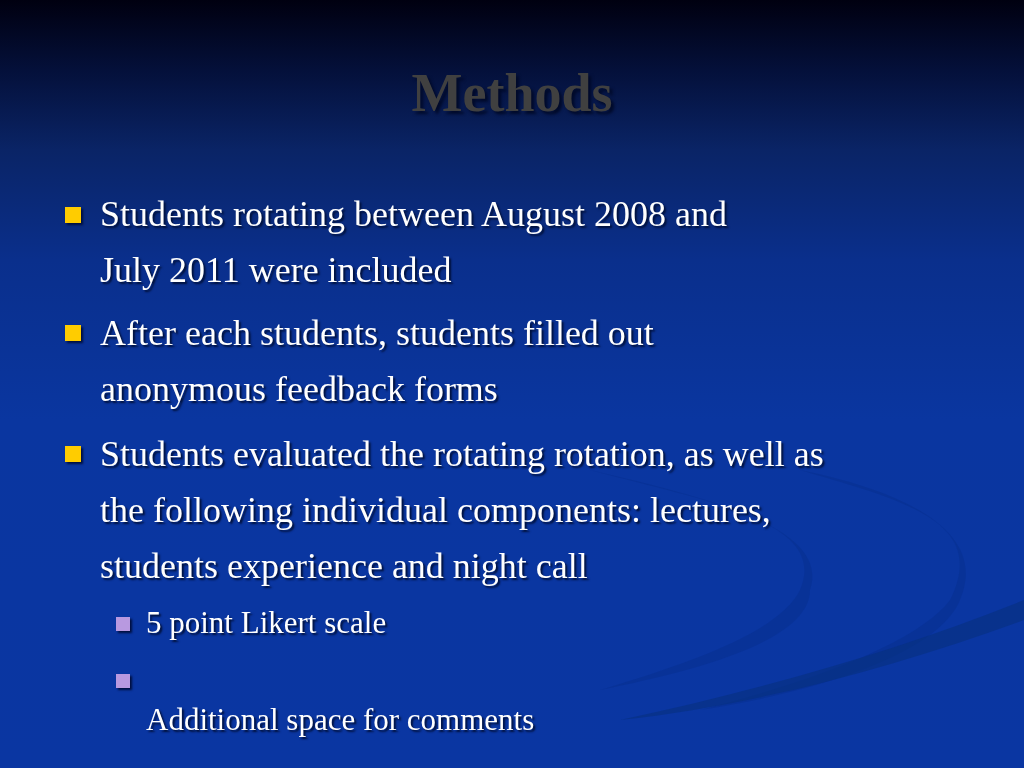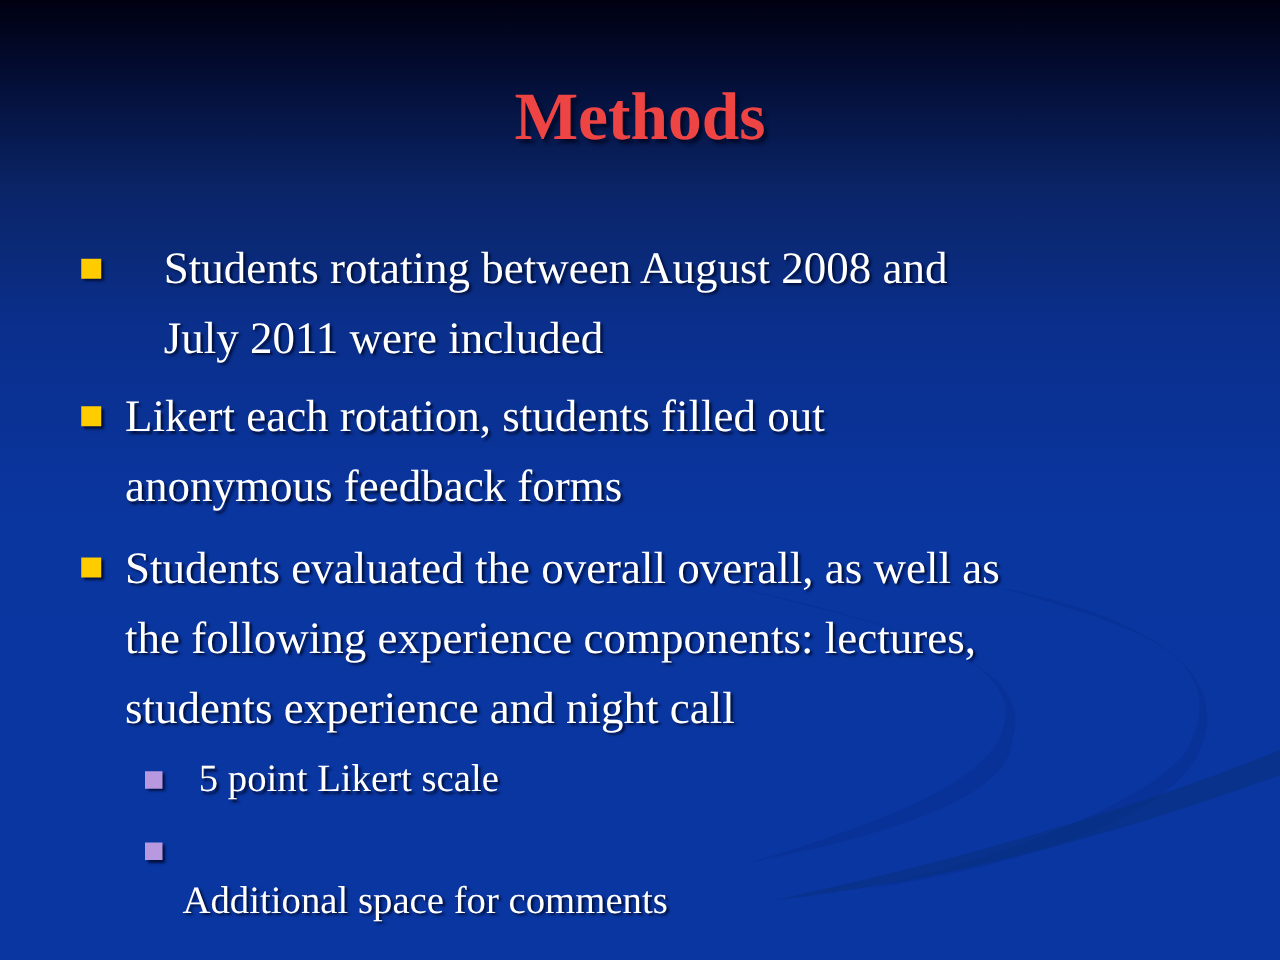--- a/index.html
+++ b/index.html
@@ -4,21 +4,21 @@
 <style>
   html, body { margin:0; padding:0; }
   body {
     width:1024px; height:768px; overflow:hidden; position:relative;
     background: linear-gradient(to bottom, #000010 0px, #04103a 70px, #0a2466 150px, #0a2f8c 260px, #0a36a0 420px, #0a36a2 768px);
     font-family: "Liberation Serif", "DejaVu Serif", serif;
   }
   .swoosh { position:absolute; left:0; top:0; width:1024px; height:768px; pointer-events:none; }
   .title {
     position:absolute; left:0; top:62px; width:1024px; text-align:center;
-    font-size:54px; font-weight:bold; color:#ef4444;
+    font-size:54px; font-weight:bold; color:#404040;
     text-shadow: 3px 3px 3px #000a2a;
   }
   .content { position:absolute; left:0; top:0; width:1024px; }
   .l1 {
     position:absolute; left:100px; width:880px;
     font-size:36px; line-height:56px; color:#ffffff;
     text-shadow: 2px 2px 2px #00103a;
   }
   .b1 {
     position:absolute; left:65px; width:16px; height:16px;
@@ -41,36 +41,36 @@
   <path d="M590 470 C 700 500, 830 520, 800 590 C 780 630, 700 660, 600 690 C 700 670, 810 640, 810 590 C 830 530, 720 500, 590 470 Z" fill="#08308f" opacity="0.55"></path>
   <path d="M800 470 C 900 500, 990 520, 950 600 C 920 640, 820 680, 700 710 C 830 690, 940 650, 960 600 C 990 530, 900 490, 800 470 Z" fill="#08308f" opacity="0.55"></path>
   <path d="M620 720 C 760 690, 900 650, 1024 600 L 1024 620 C 900 665, 760 705, 620 720 Z" fill="#07307f" opacity="0.6"></path>
 </svg>
 
 <div class="title">Methods</div>
 
 <div class="content">
 
   <div class="b1" style="top:207px;"></div>
-  <div class="l1" style="top:186px;margin-left:31px;">
+  <div class="l1" style="top:186px;">
     <div>Students rotating between August 2008 and</div>
     <div>July 2011 were included</div>
   </div>
 
   <div class="b1" style="top:325px;"></div>
   <div class="l1" style="top:305px;">
-    <div>Likert each rotation, students filled out</div>
+    <div>After each students, students filled out</div>
     <div>anonymous feedback forms</div>
   </div>
 
   <div class="b1" style="top:446px;"></div>
   <div class="l1" style="top:426px;">
-    <div>Students evaluated the overall overall, as well as</div>
-    <div>the following experience components: lectures,</div>
+    <div>Students evaluated the rotating rotation, as well as</div>
+    <div>the following individual components: lectures,</div>
     <div>students experience and night call</div>
   </div>
 
   <div class="b2" style="top:617px;"></div>
-  <div class="l2" style="top:603px;margin-left:13px;">5 point Likert scale</div>
+  <div class="l2" style="top:603px;">5 point Likert scale</div>
 
   <div class="b2" style="top:674px;"></div>
   <div class="l2" style="top:660px;margin-top:40px;">Additional space for comments</div>
 </div>
 
 </body></html>

